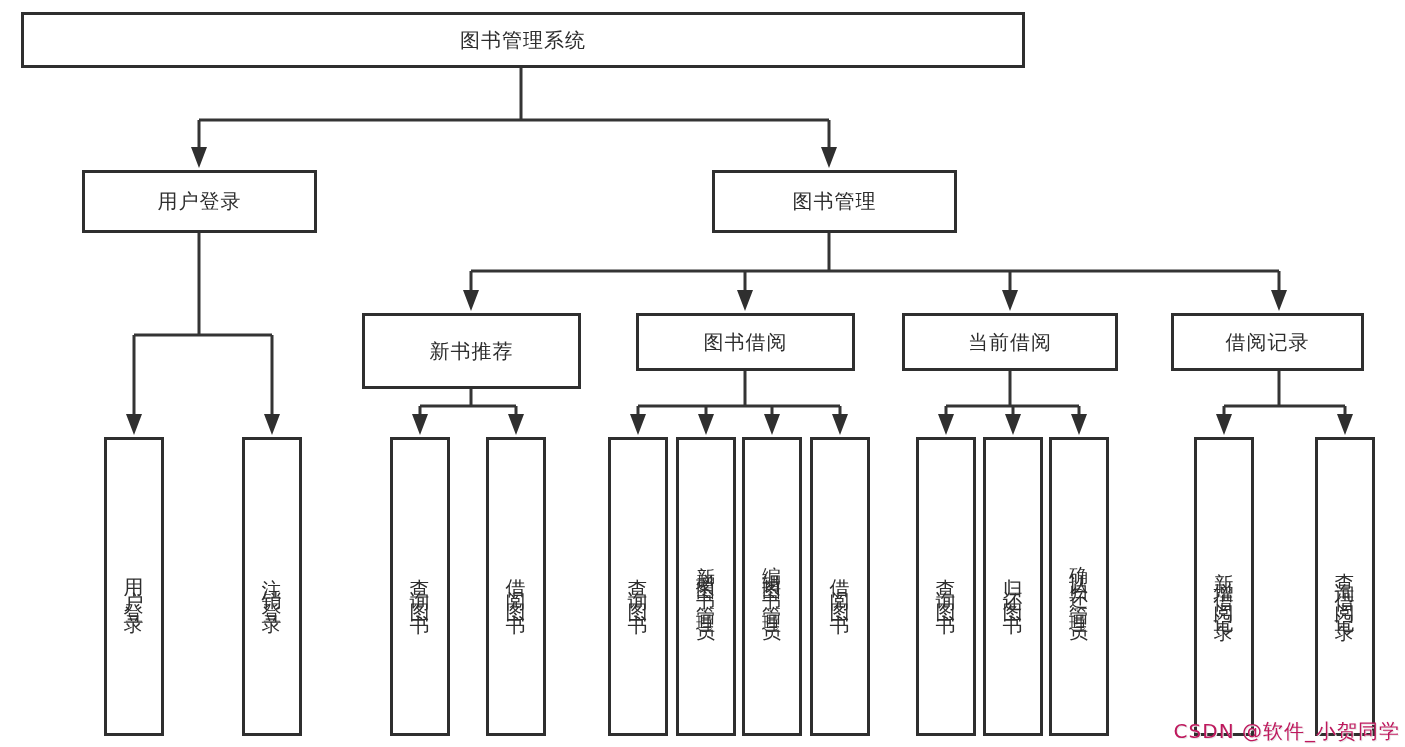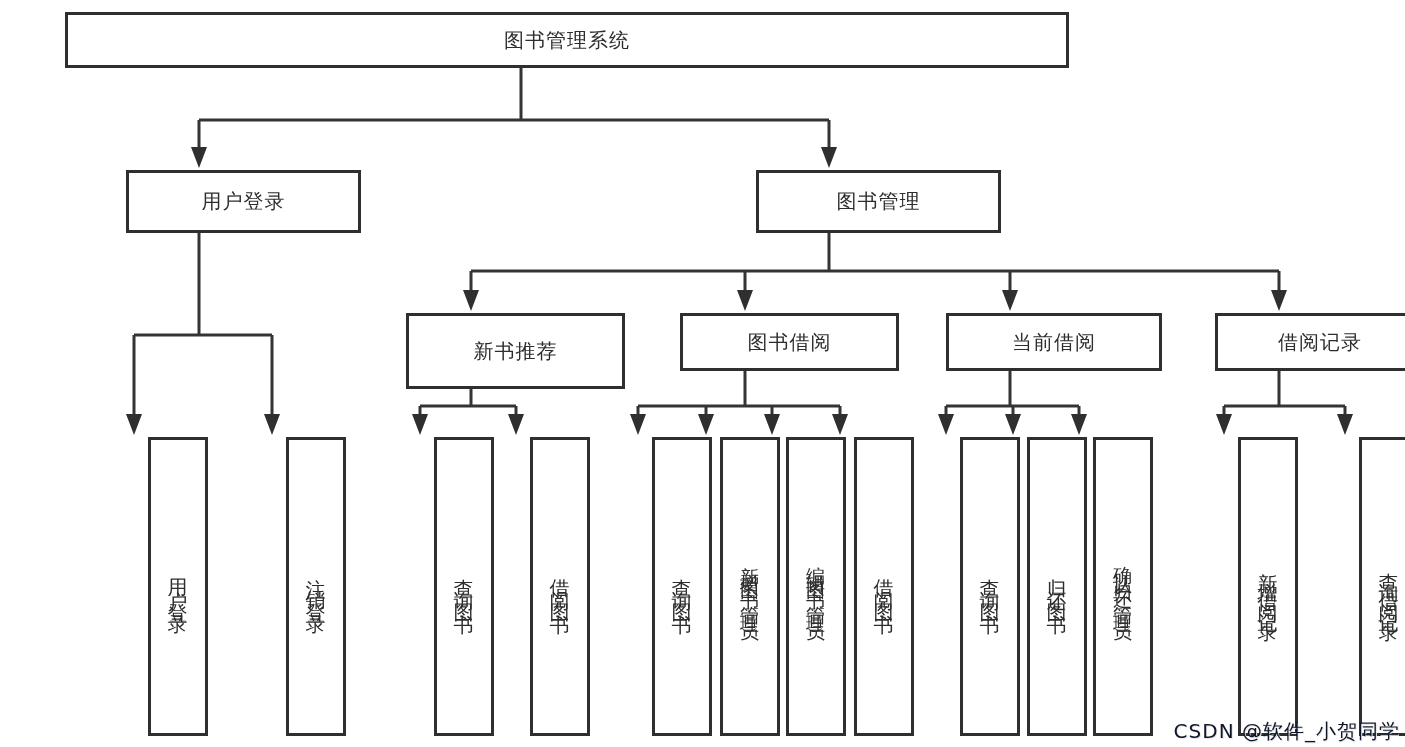--- a/index.html
+++ b/index.html
@@ -20,21 +20,20 @@
   }
   .node {
     position: absolute;
     box-sizing: border-box;
     border: 3px solid #2f2f2f;
     background: #ffffff;
     display: flex;
     align-items: center;
     justify-content: center;
     text-align: center;
-    margin-left: 44px;
   }
   .hnode { font-size: 20px; letter-spacing: 1px; }
   .leaf {
     top: 437px;
     width: 60px;
     height: 299px;
     writing-mode: vertical-rl;
     text-orientation: mixed;
     font-size: 20px;
     letter-spacing: 12px;
@@ -45,21 +44,21 @@
     letter-spacing: 8px;
   }
   .leaf.mid {
     letter-spacing: 10px;
   }
   .watermark {
     position: absolute;
     right: 5px;
     bottom: 2px;
     font-size: 20px;
-    color: #0f172a;
+    color: #be185d;
     letter-spacing: 1px;
     text-shadow: 1px 1px 0 #e8e8e8;
     white-space: nowrap;
   }
 </style>
 </head>
 <body>
 
 <div class="canvas">
 
@@ -93,21 +92,21 @@
   </svg>
 
   <div class="node hnode" style="left:21px;top:12px;width:1004px;height:56px">图书管理系统</div>
 
   <div class="node hnode" style="left:82px;top:170px;width:235px;height:63px">用户登录</div>
   <div class="node hnode" style="left:712px;top:170px;width:245px;height:63px">图书管理</div>
 
   <div class="node hnode" style="left:362px;top:313px;width:219px;height:76px">新书推荐</div>
   <div class="node hnode" style="left:636px;top:313px;width:219px;height:58px">图书借阅</div>
   <div class="node hnode" style="left:902px;top:313px;width:216px;height:58px">当前借阅</div>
-  <div class="node hnode" style="left:1171px;top:313px;width:210px;height:58px">借阅记录</div>
+  <div class="node hnode" style="left:1171px;top:313px;width:193px;height:58px">借阅记录</div>
 
   <div class="node leaf" style="left:104px">用户登录</div>
   <div class="node leaf" style="left:242px">注销登录</div>
 
   <div class="node leaf" style="left:390px">查询图书</div>
   <div class="node leaf" style="left:486px">借阅图书</div>
 
   <div class="node leaf" style="left:608px">查询图书</div>
   <div class="node leaf long" style="left:676px">新增图书（管理员）</div>
   <div class="node leaf long" style="left:742px">编辑图书（管理员）</div>

